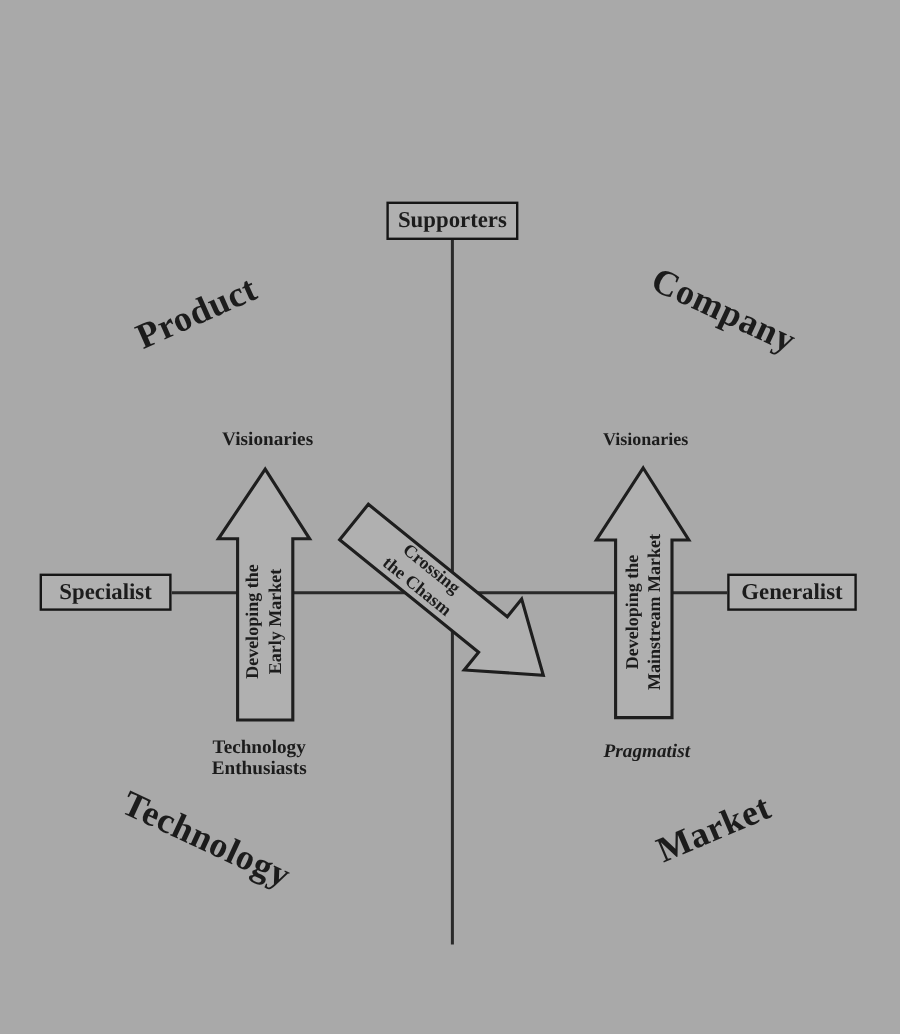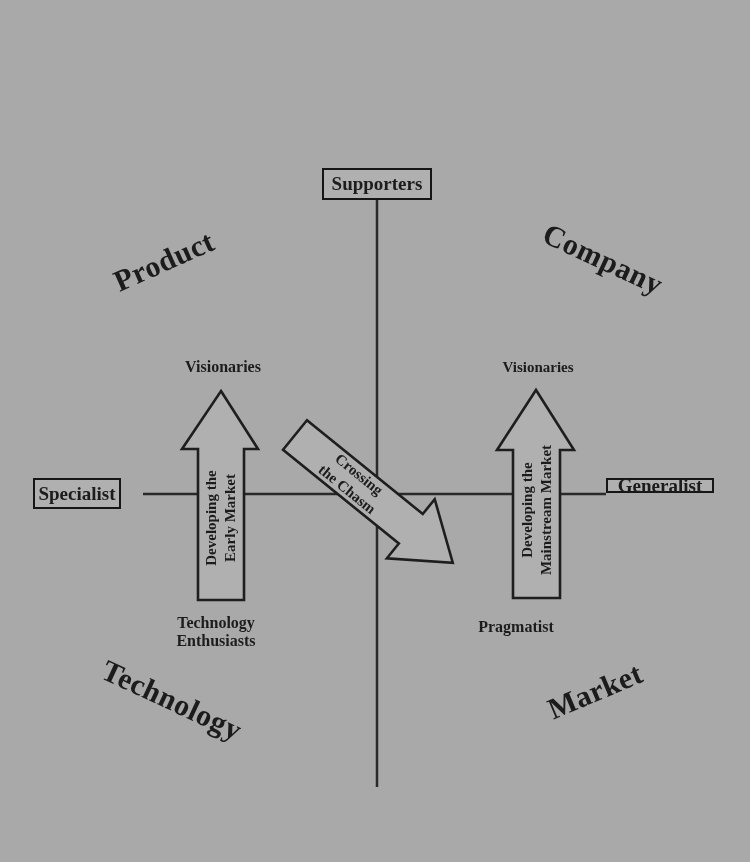--- a/index.html
+++ b/index.html
@@ -55,38 +55,38 @@
     display:flex;
     align-items:center;
     justify-content:center;
     font-weight:bold;
     font-size:19px;
     color:var(--ink);
     background:var(--arrow-fill);
   }
   .box-north{left:322px;top:168px;width:110px;height:32px;}
   .box-south{left:323px;top:787px;width:110px;height:30px;}
-  .box-west{left:33px;top:478px;width:88px;height:31px;}
-  .box-east{left:606px;top:478px;width:108px;height:15px;}
+  .box-west{left:33px;top:478px;width:110px;height:31px;}
+  .box-east{left:606px;top:478px;width:108px;height:31px;}
   .quadrant{
     font-size:30px;
     letter-spacing:0.5px;
   }
   .q-product{left:164px;top:261px;transform:translate(-50%,-50%) rotate(-24deg);}
   .q-company{left:603px;top:259px;transform:translate(-50%,-50%) rotate(25deg);}
   .q-technology{left:172px;top:700px;transform:translate(-50%,-50%) rotate(25deg);}
   .q-market{left:595px;top:691px;transform:translate(-50%,-50%) rotate(-23deg);}
   .adopter{
     font-size:16px;
     white-space:pre-line;
   }
   .a-visionaries{left:223px;top:367px;transform:translate(-50%,-50%);}
   .a-conservative{left:538px;top:367px;transform:translate(-50%,-50%);font-size:15px;}
   .a-enthusiasts{left:216px;top:632px;transform:translate(-50%,-50%);}
-  .a-pragmatist{left:516px;top:627px;transform:translate(-50%,-50%);}
+  .a-pragmatist{left:539px;top:627px;transform:translate(-50%,-50%);font-style:italic;}
   .arrow-text{
     font-size:15px;
     white-space:pre-line;
     line-height:1.25;
   }
   .t-early{left:221px;top:518px;transform:translate(-50%,-50%) rotate(-90deg);}
   .t-mainstream{left:537px;top:510px;transform:translate(-50%,-50%) rotate(-90deg);}
   .t-chasm{left:353px;top:482px;transform:translate(-50%,-50%) rotate(39deg);}
 </style>
 </head>

